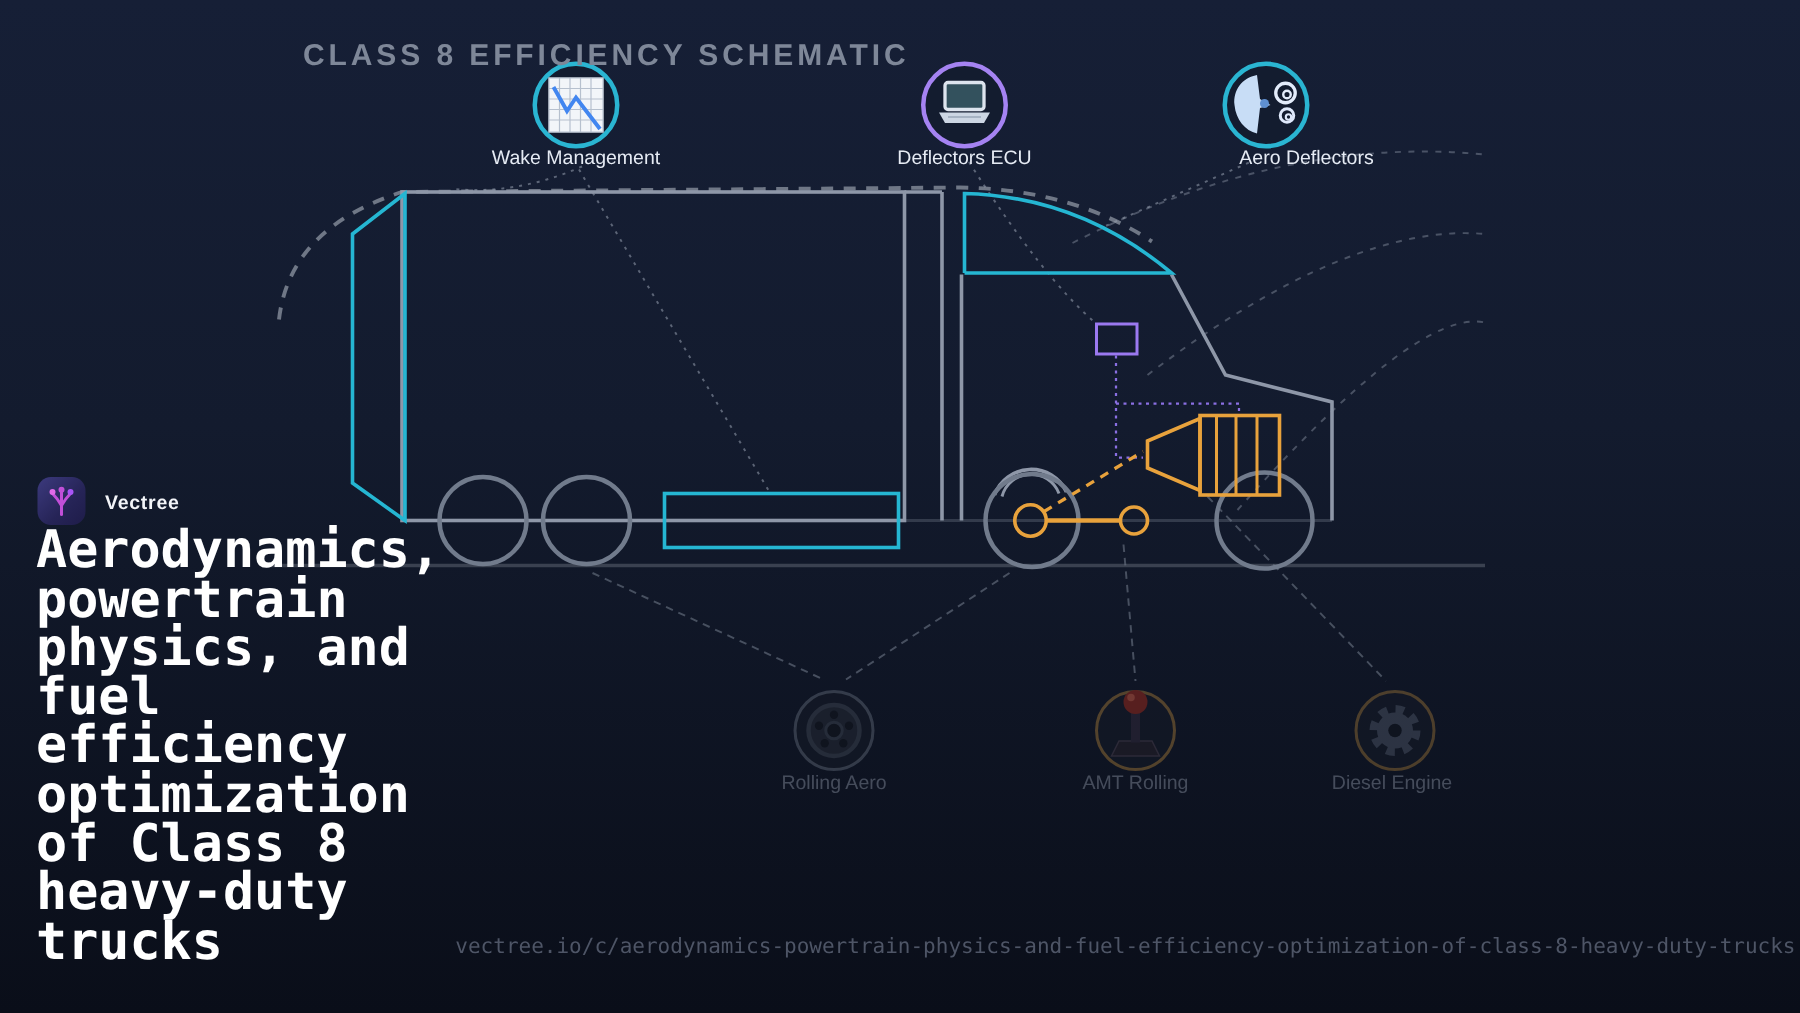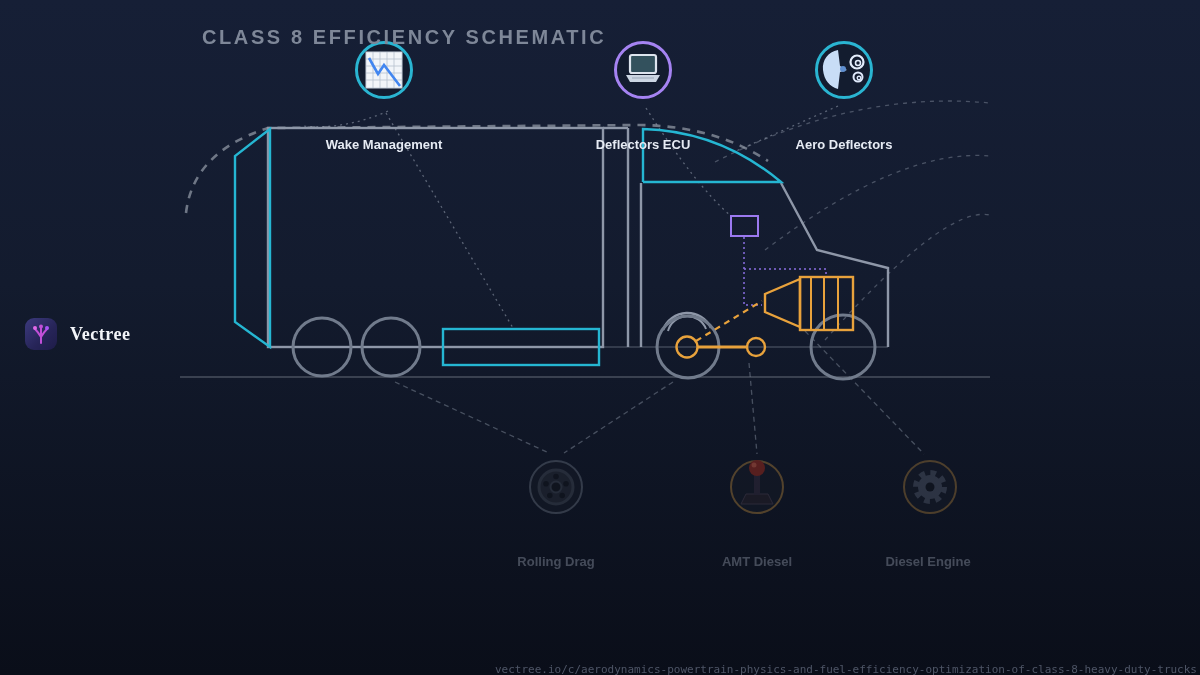--- a/index.html
+++ b/index.html
@@ -16,42 +16,41 @@
   .st-purple{stroke:var(--purple);}
   .st-purple-dot{stroke:var(--purple-dot);}
 
   .header-title{
     position:absolute;left:202px;top:26px;
     font-size:20px;font-weight:bold;letter-spacing:2.6px;
     color:#7e8798;white-space:nowrap;
   }
   .icon-label{
     position:absolute;transform:translateX(-50%);
-    font-size:13px;font-weight:bold;color:#e6ebf4;white-space:nowrap;margin-top:40px;
+    font-size:13px;font-weight:normal;color:#e6ebf4;white-space:nowrap;
   }
   .icon-label.faded{color:rgba(198,208,224,0.30);}
   .brand{position:absolute;left:25px;top:318px;display:flex;align-items:center;}
   .brand-badge{
     width:32px;height:32px;border-radius:9px;position:relative;
     background:linear-gradient(135deg,#3c3a7e 0%,#262457 60%,#1e1c49 100%);
   }
   .brand-name{
-    margin-left:13px;font-family:Liberation Serif, serif;
-    font-weight:bold;font-size:18px;color:#f2f4f8;letter-spacing:0.5px;
+    margin-left:13px;font-family:Liberation Sans, sans-serif;
+    font-weight:bold;font-size:13px;color:#f2f4f8;letter-spacing:0.5px;
   }
   .headline{
     position:absolute;left:24px;top:351px;width:276px;
     font-family:"DejaVu Sans Mono",monospace;font-weight:bold;
     font-size:34.5px;line-height:32.6px;color:#ffffff;
   }
   .footer-url{
     position:absolute;right:3px;top:623px;
-    font-family:"DejaVu Sans Mono",monospace;font-size:11px;color:#4e5566;
+    font-family:"DejaVu Sans Mono",monospace;font-size:14px;color:#4e5566;
     white-space:nowrap;
-    margin-top:40px;
   }
 </style>
 </head>
 <body>
 
 <div class="stage">
 
   <svg class="art" width="1200" height="675" viewBox="0 0 1200 675">
 
     <g>
@@ -193,38 +192,39 @@
         <circle cx="930" cy="487" r="12" fill="#4b5363"></circle>
         <circle cx="930" cy="487" r="4.5" fill="#10141d"></circle>
       </g>
     </g>
   </svg>
 
   <div class="header-title">CLASS 8 EFFICIENCY SCHEMATIC</div>
 
   <div class="icon-label" style="left:384px;top:97px">Wake Management</div>
   <div class="icon-label" style="left:643px;top:97px">Deflectors ECU</div>
-  <div class="icon-label" style="left:844px;top:97px">Aero Deflectors</div>
-
-  <div class="icon-label faded" style="left:556px;top:514px">Rolling Drag</div>
-  <div class="icon-label faded" style="left:757px;top:514px">AMT Diesel</div>
+  <div class="icon-label" style="left:871px;top:97px">Aero Deflectors</div>
+
+  <div class="icon-label faded" style="left:556px;top:514px">Rolling Aero</div>
+  <div class="icon-label faded" style="left:757px;top:514px">AMT Rolling</div>
   <div class="icon-label faded" style="left:928px;top:514px">Diesel Engine</div>
 
   <div class="brand">
     <div class="brand-badge">
       <svg width="32" height="32" viewBox="0 0 32 32">
         <g fill="none" stroke="#c14fd8" stroke-width="2" stroke-linecap="round">
           <path d="M 16,25 L 16,19"></path>
           <path d="M 16,19 Q 13,14 10,11"></path>
           <path d="M 16,19 Q 19,14 22,11"></path>
           <path d="M 16,19 L 16,10"></path>
         </g>
         <circle cx="10" cy="10" r="2" fill="#e06ae8"></circle>
         <circle cx="22" cy="10" r="2" fill="#a855f7"></circle>
         <circle cx="16" cy="8.5" r="2" fill="#c14fd8"></circle>
       </svg>
     </div>
     <div class="brand-name">Vectree</div>
   </div>
 
+  <div class="headline">Aerodynamics, powertrain physics, and fuel efficiency optimization of Class 8 heavy-duty trucks</div>
 
   <div class="footer-url">vectree.io/c/aerodynamics-powertrain-physics-and-fuel-efficiency-optimization-of-class-8-heavy-duty-trucks</div>
 </div>
 
 </body></html>

